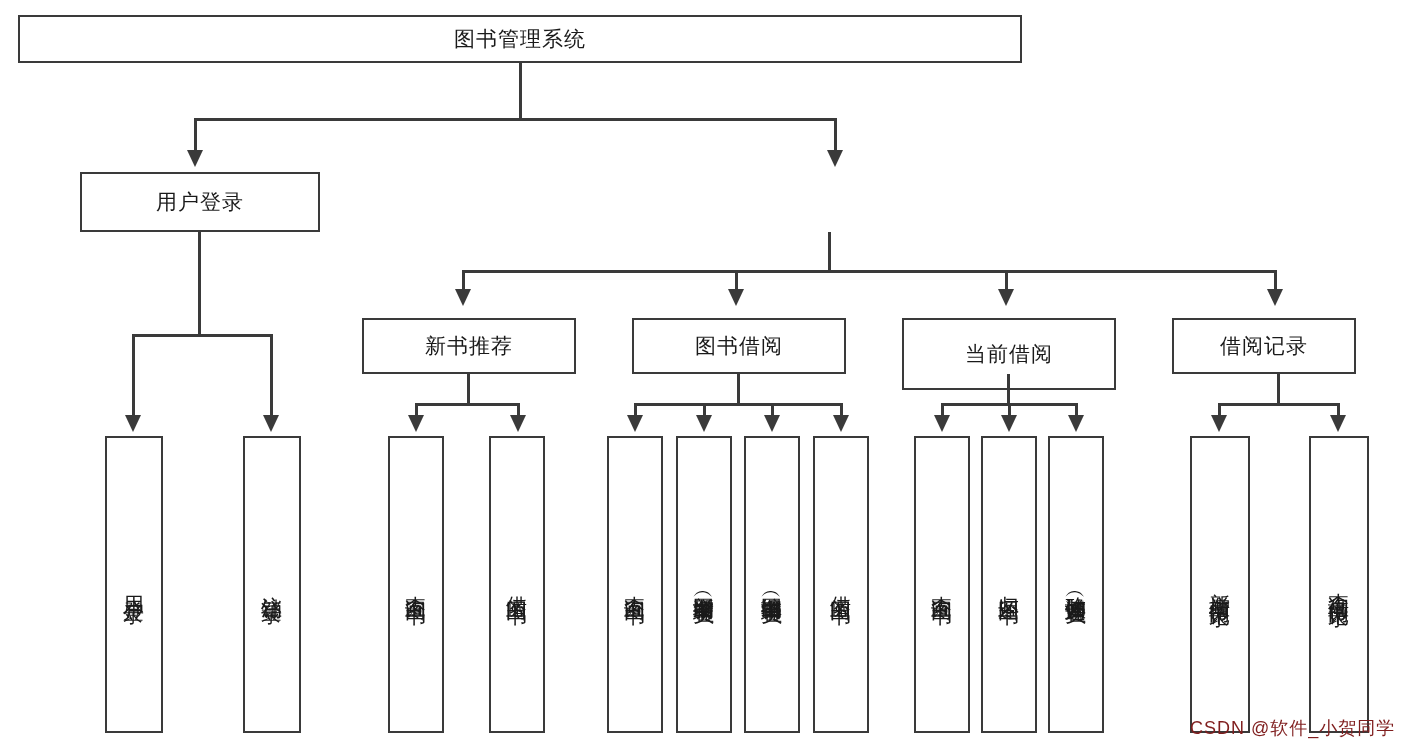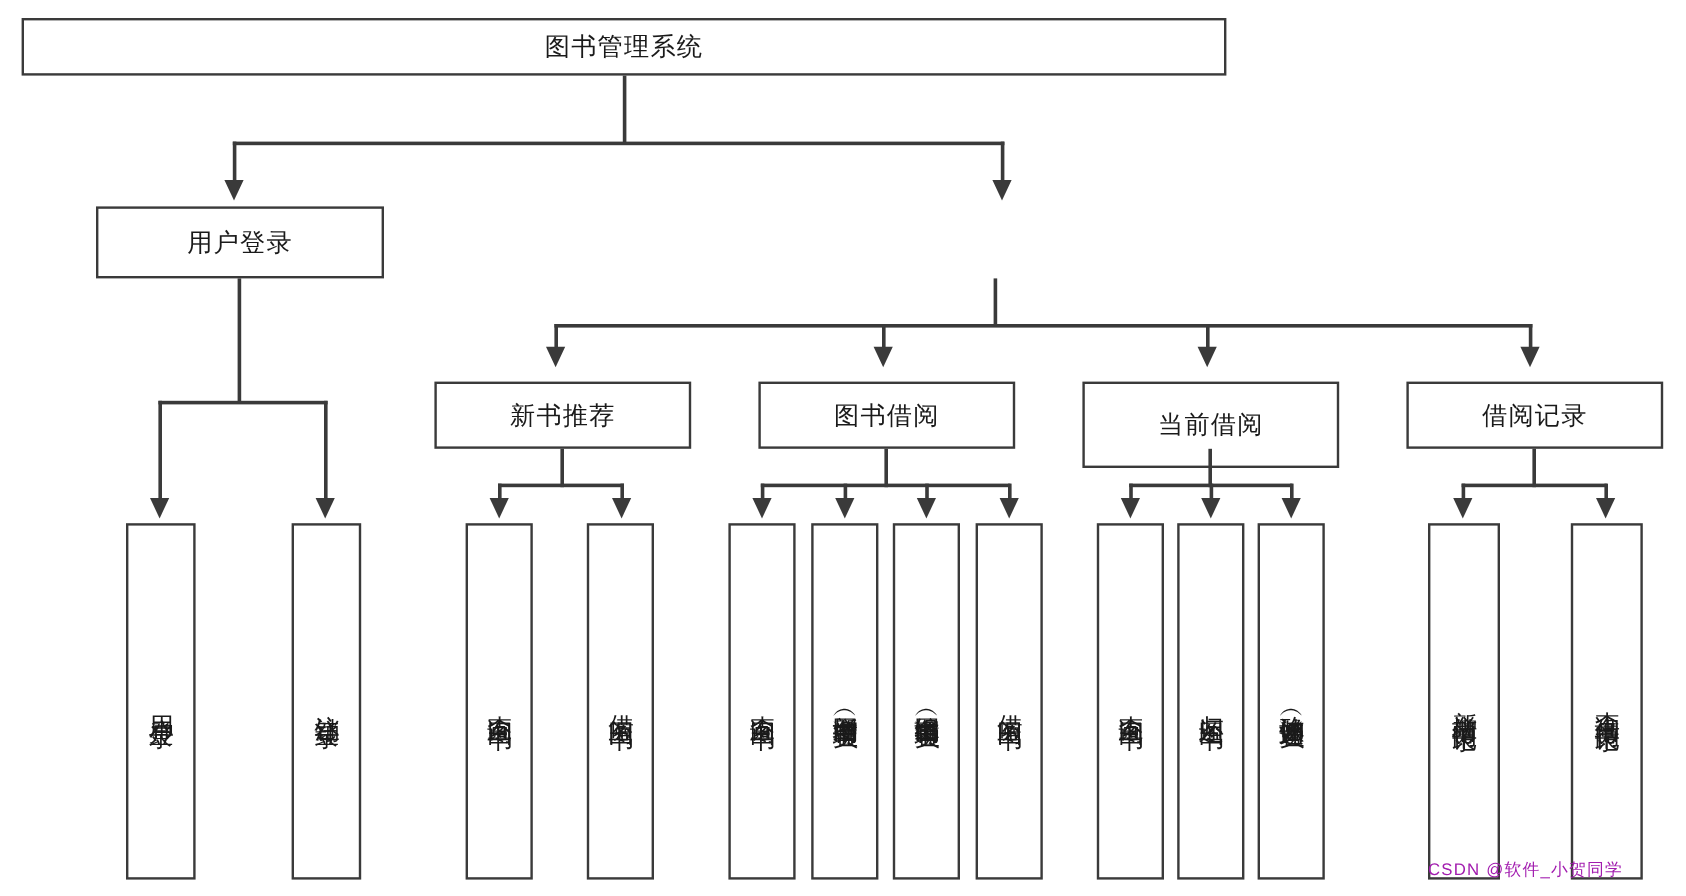--- a/index.html
+++ b/index.html
@@ -59,22 +59,22 @@
   .arrow {
     position: absolute;
     width: 0;
     height: 0;
     border-left: 8px solid transparent;
     border-right: 8px solid transparent;
     border-top: 17px solid #3a3a3a;
   }
   .watermark {
     position: absolute;
-    font-size: 14px;
-    color: #a21caf;
+    font-size: 18px;
+    color: #7f1d1d;
     letter-spacing: 1px;
     white-space: nowrap;
   }
 </style>
 </head>
 <body>
 
 <div id="canvas">
 
   <div class="node horiz" style="left:18px; top:15px; width:1004px; height:48px;">
@@ -115,21 +115,21 @@
 
   <div class="node horiz" style="left:632px; top:318px; width:214px; height:56px;">
     <span>图书借阅</span>
   </div>
   <div class="node horiz" style="left:362px; top:318px; width:214px; height:56px;">
     <span>新书推荐</span>
   </div>
   <div class="node horiz" style="left:902px; top:318px; width:214px; height:72px;">
     <span>当前借阅</span>
   </div>
-  <div class="node horiz" style="left:1172px; top:318px; width:214px; height:56px;">
+  <div class="node horiz" style="left:1172px; top:318px; width:184px; height:56px;">
     <span>借阅记录</span>
   </div>
 
   <div class="vline" style="left:467px; top:374px; height:32px;"></div>
   <div class="hline" style="left:415px; top:403px; width:105px;"></div>
   <div class="vline" style="left:415px; top:403px; height:15px;"></div>
   <div class="arrow" style="left:408px; top:415px;"></div>
   <div class="vline" style="left:517px; top:403px; height:15px;"></div>
   <div class="arrow" style="left:510px; top:415px;"></div>
 

